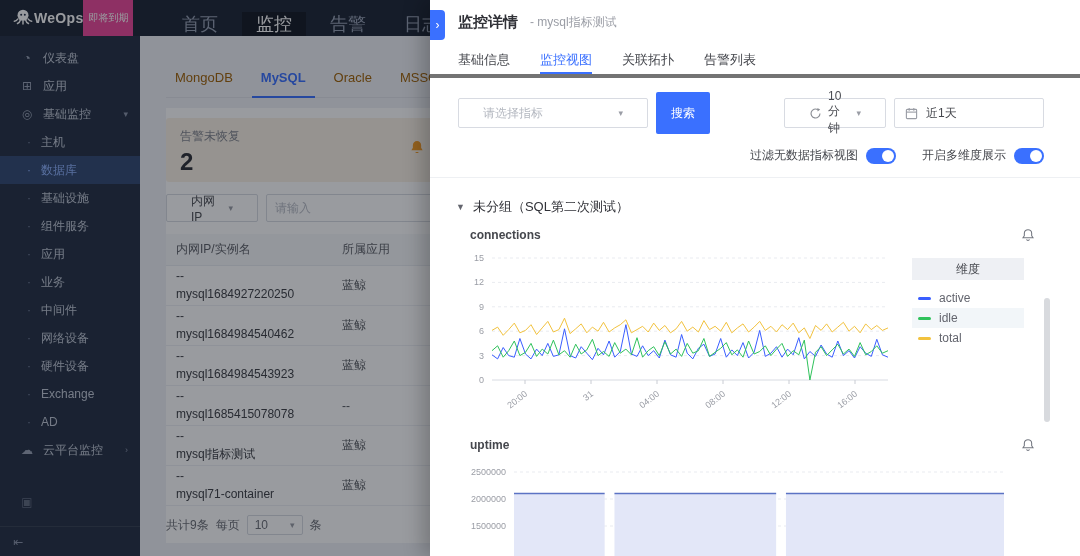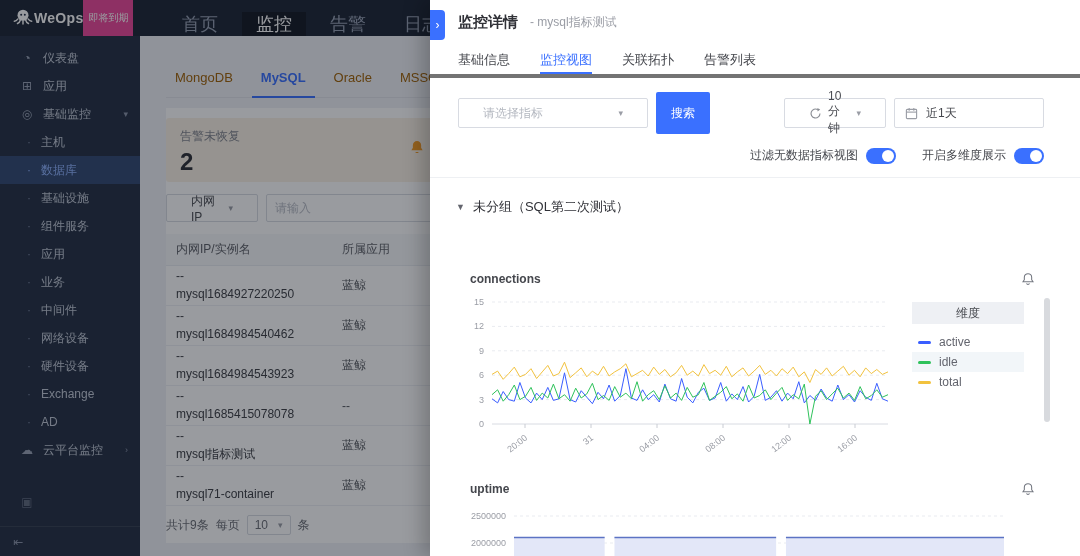--- a/index.html
+++ b/index.html
@@ -45,21 +45,21 @@
 .caret{color:#9a9da5;font-size:9px;margin-left:6px;}
 .kw-input{width:540px;height:28px;border:1px solid #d8dbe2;border-radius:2px;padding:0 8px;font-size:12px;color:#333;background:#fff;outline:none;}
 .kw-input::placeholder{color:#b8bcc5;}
 .table{margin-top:12px;}
 .thead{display:flex;height:32px;background:#f7f8fa;border-bottom:1px solid #e9ecf1;align-items:center;font-size:12px;color:#5c5f66;}
 .th1,.td1{width:176px;padding-left:10px;}
 .tr{display:flex;align-items:center;height:40px;border-bottom:1px solid #eef0f4;font-size:12px;cursor:pointer;}
 .td1{line-height:1.45;color:#3e4046;}
 .td2{color:#53565c;}
 .pagination{margin-top:9px;display:flex;align-items:center;gap:7px;font-size:12px;color:#6b6e76;}
-.page-size-select{border:1px solid #d8dbe2;background:#fff;padding:2px 7px;border-radius:2px;display:inline-flex;align-items:center;gap:4px;cursor:pointer;}
+.page-size-select{border:1px solid #d8dbe2;background:#fff;padding:2px 7px;border-radius:2px;display:inline-flex;align-items:center;gap:16px;cursor:pointer;}
 
 
 .mask{position:absolute;inset:0;background:rgba(12,17,27,.42);z-index:40;}
 
 
 .drawer{position:absolute;top:0;left:430px;width:650px;height:556px;background:#fff;z-index:60;box-shadow:-8px 0 18px rgba(0,0,0,.22);}
 .drawer-collapse{position:absolute;left:0;top:10px;width:15px;height:30px;background:#3a70ff;color:#fff;border-radius:0 4px 4px 0;display:flex;align-items:center;justify-content:center;font-size:12px;cursor:pointer;z-index:2;}
 .drawer-header{height:44px;display:flex;align-items:center;padding-left:28px;}
 .d-title{font-size:15px;font-weight:bold;color:#313238;}
 .d-sub{font-size:12px;color:#9a9da5;margin-left:12px;}
@@ -74,21 +74,21 @@
 .select.interval{width:102px;height:30px;justify-content:flex-start;gap:6px;}
 .select.interval .caret{margin-left:auto;}
 .date-box{width:150px;height:30px;border:1px solid #d8dbe2;border-radius:2px;display:flex;align-items:center;gap:8px;padding:0 10px;font-size:12px;color:#45474d;background:#fff;cursor:pointer;}
 .toggles{display:flex;justify-content:flex-end;gap:26px;align-items:center;padding:13px 36px 13px;font-size:12px;color:#45474d;border-bottom:1px solid #eef0f3;}
 .toggle-group{display:flex;align-items:center;gap:8px;}
 .switch{width:30px;height:16px;border-radius:8px;background:#3a70ff;position:relative;display:inline-block;cursor:pointer;}
 .switch::after{content:"";position:absolute;right:2px;top:2px;width:12px;height:12px;border-radius:50%;background:#fff;}
 .drawer-scroll{padding:0 44px 0 26px;height:394px;overflow:hidden;}
 .group-header{display:flex;align-items:center;gap:8px;font-size:13px;color:#313238;padding:20px 0 8px;cursor:pointer;}
 .tri{font-size:9px;color:#63656e;}
-.chart-card{position:relative;margin-top:44px;}
+.chart-card{position:relative;}
 .chart-card+.chart-card{margin-top:10px;}
 .chart-title-row{display:flex;justify-content:space-between;align-items:center;padding-left:14px;height:22px;}
 .chart-title{font-size:12px;font-weight:bold;color:#45474d;}
 .bell{cursor:pointer;line-height:0;}
 .chart-flex{display:flex;align-items:flex-start;}
 .legend{width:112px;margin-top:12px;margin-left:6px;}
 .legend-title{background:#eef0f4;text-align:center;font-size:12px;color:#45474d;height:22px;line-height:22px;}
 .legend-items{margin-top:8px;}
 .legend-item{display:flex;align-items:center;gap:8px;font-size:12px;color:#63656e;height:20px;padding-left:6px;cursor:pointer;}
 .legend-item.hl{background:#f2f6f9;}

